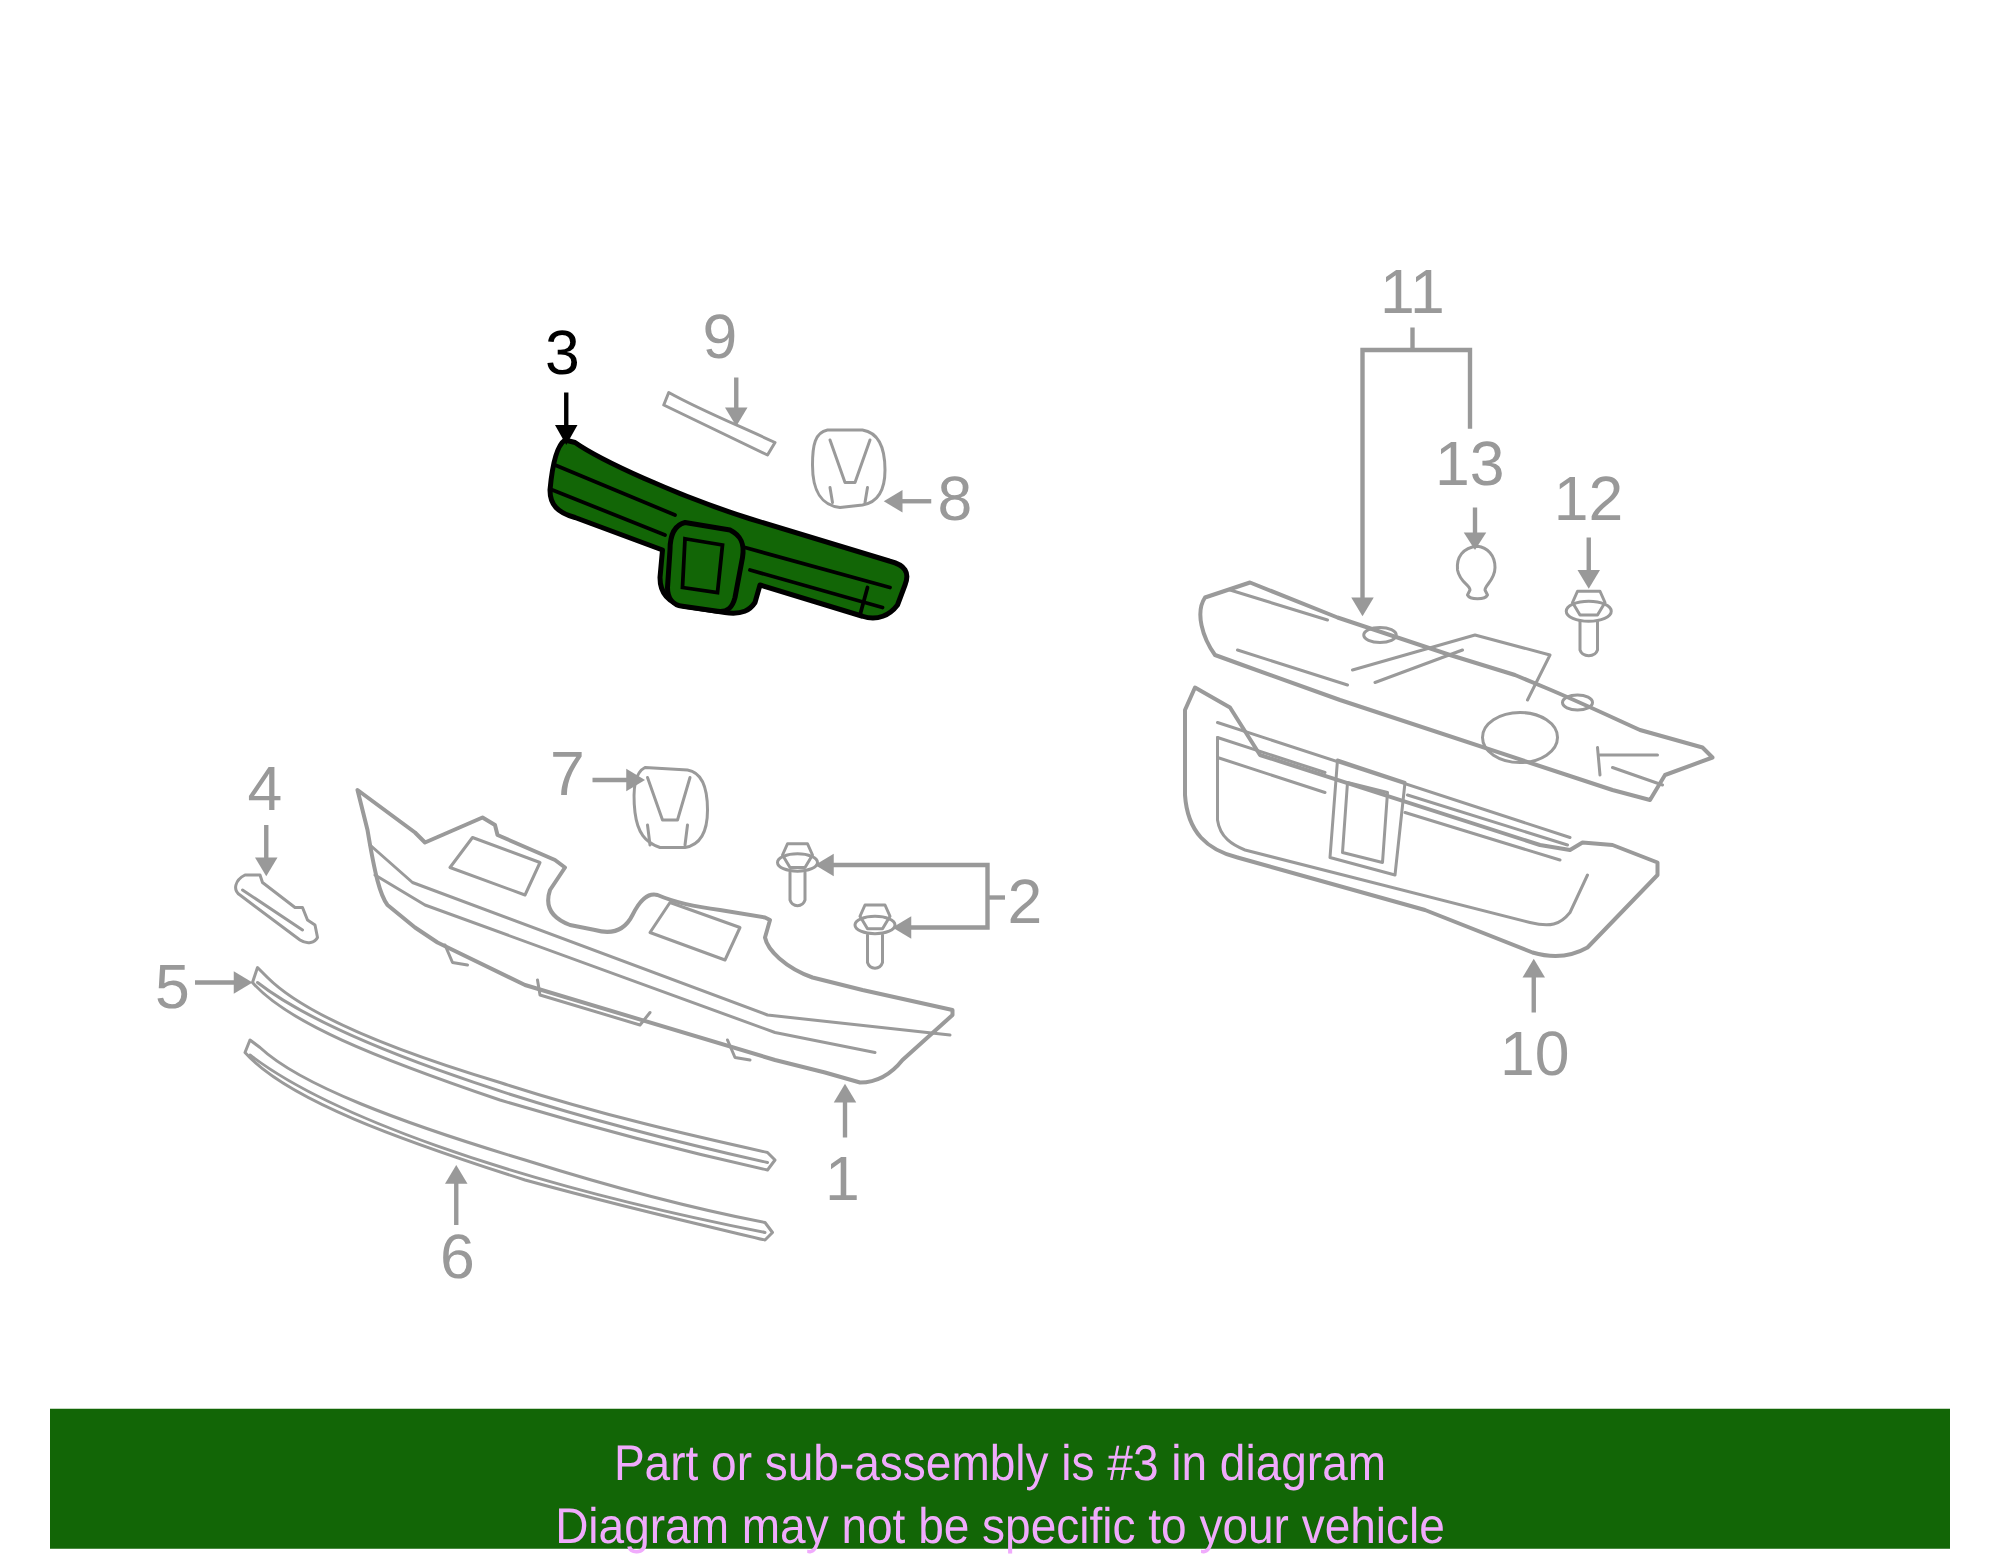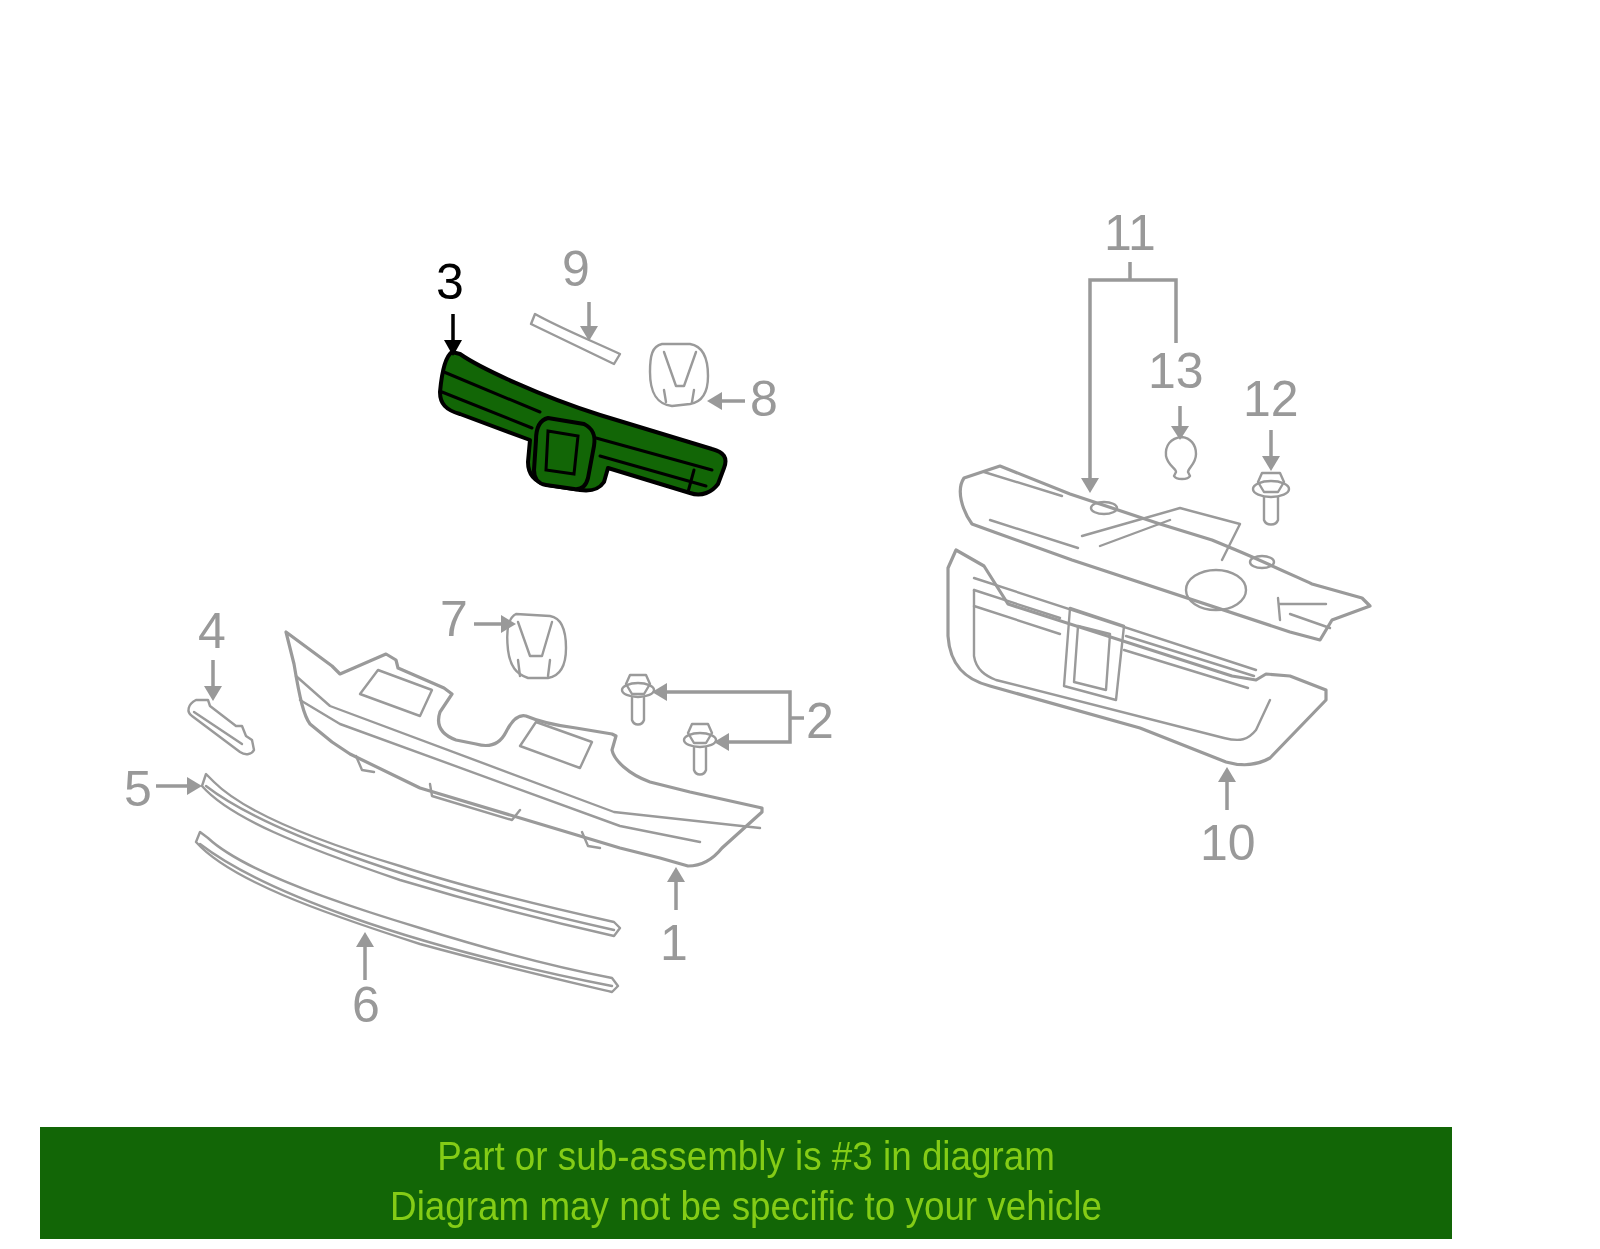--- a/index.html
+++ b/index.html
@@ -9,23 +9,23 @@
     .callout { font-family: "Liberation Sans", sans-serif; font-size: 50px; fill: #999999; }
     .callout.hl { fill: #000000; }
     .ln { fill: none; stroke: #9a9a9a; stroke-width: 3.2; stroke-linejoin: round; stroke-linecap: round; }
     .ln2 { fill: none; stroke: #9a9a9a; stroke-width: 2.4; stroke-linejoin: round; stroke-linecap: round; }
     .lead { fill: none; stroke: #999999; stroke-width: 3.5; }
     .ah { fill: #999999; }
     .lead-hl { fill: none; stroke: #000000; stroke-width: 3.5; }
     .ah-hl { fill: #000000; }
     .part-hl { fill: #126606; stroke: #000000; stroke-width: 4; stroke-linejoin: round; }
     .part-hl-line { fill: none; stroke: #000000; stroke-width: 3; stroke-linecap: round; }
-    #banner { position: absolute; left: 40px; top: 1127px; width: 1412px; height: 112px;
-              background: #126606; color: #84cc16; text-align: center;
-              font-size: 40px; line-height: 50px; padding-top: 4px; box-sizing: border-box; }
+    #banner { position: absolute; left: 40px; top: 1127px; width: 1520px; height: 112px;
+              background: #126606; color: #f0abfc; text-align: center;
+              font-size: 40px; line-height: 50px; padding-top: 19px; box-sizing: border-box; }
     #banner div { white-space: nowrap; transform: scaleX(0.92); }
   </style>
 </head>
 <body>
 
 <svg id="diagram" viewBox="0 0 1600 1100" xmlns="http://www.w3.org/2000/svg">
 
   <g>
     <path class="part-hl" d="M452,352 C446,356 442,370 440,392 C440,404 446,410 460,414 L530,440 L528,462 C528,474 534,482 548,485 L580,490 C594,492 600,488 604,482 L608,468 L690,493 C702,497 712,492 718,484 L724,468 C728,458 724,452 712,449 L600,415 C540,396 480,368 460,354 Z"></path>
     <path class="part-hl-line" d="M444,372 L540,412"></path>

